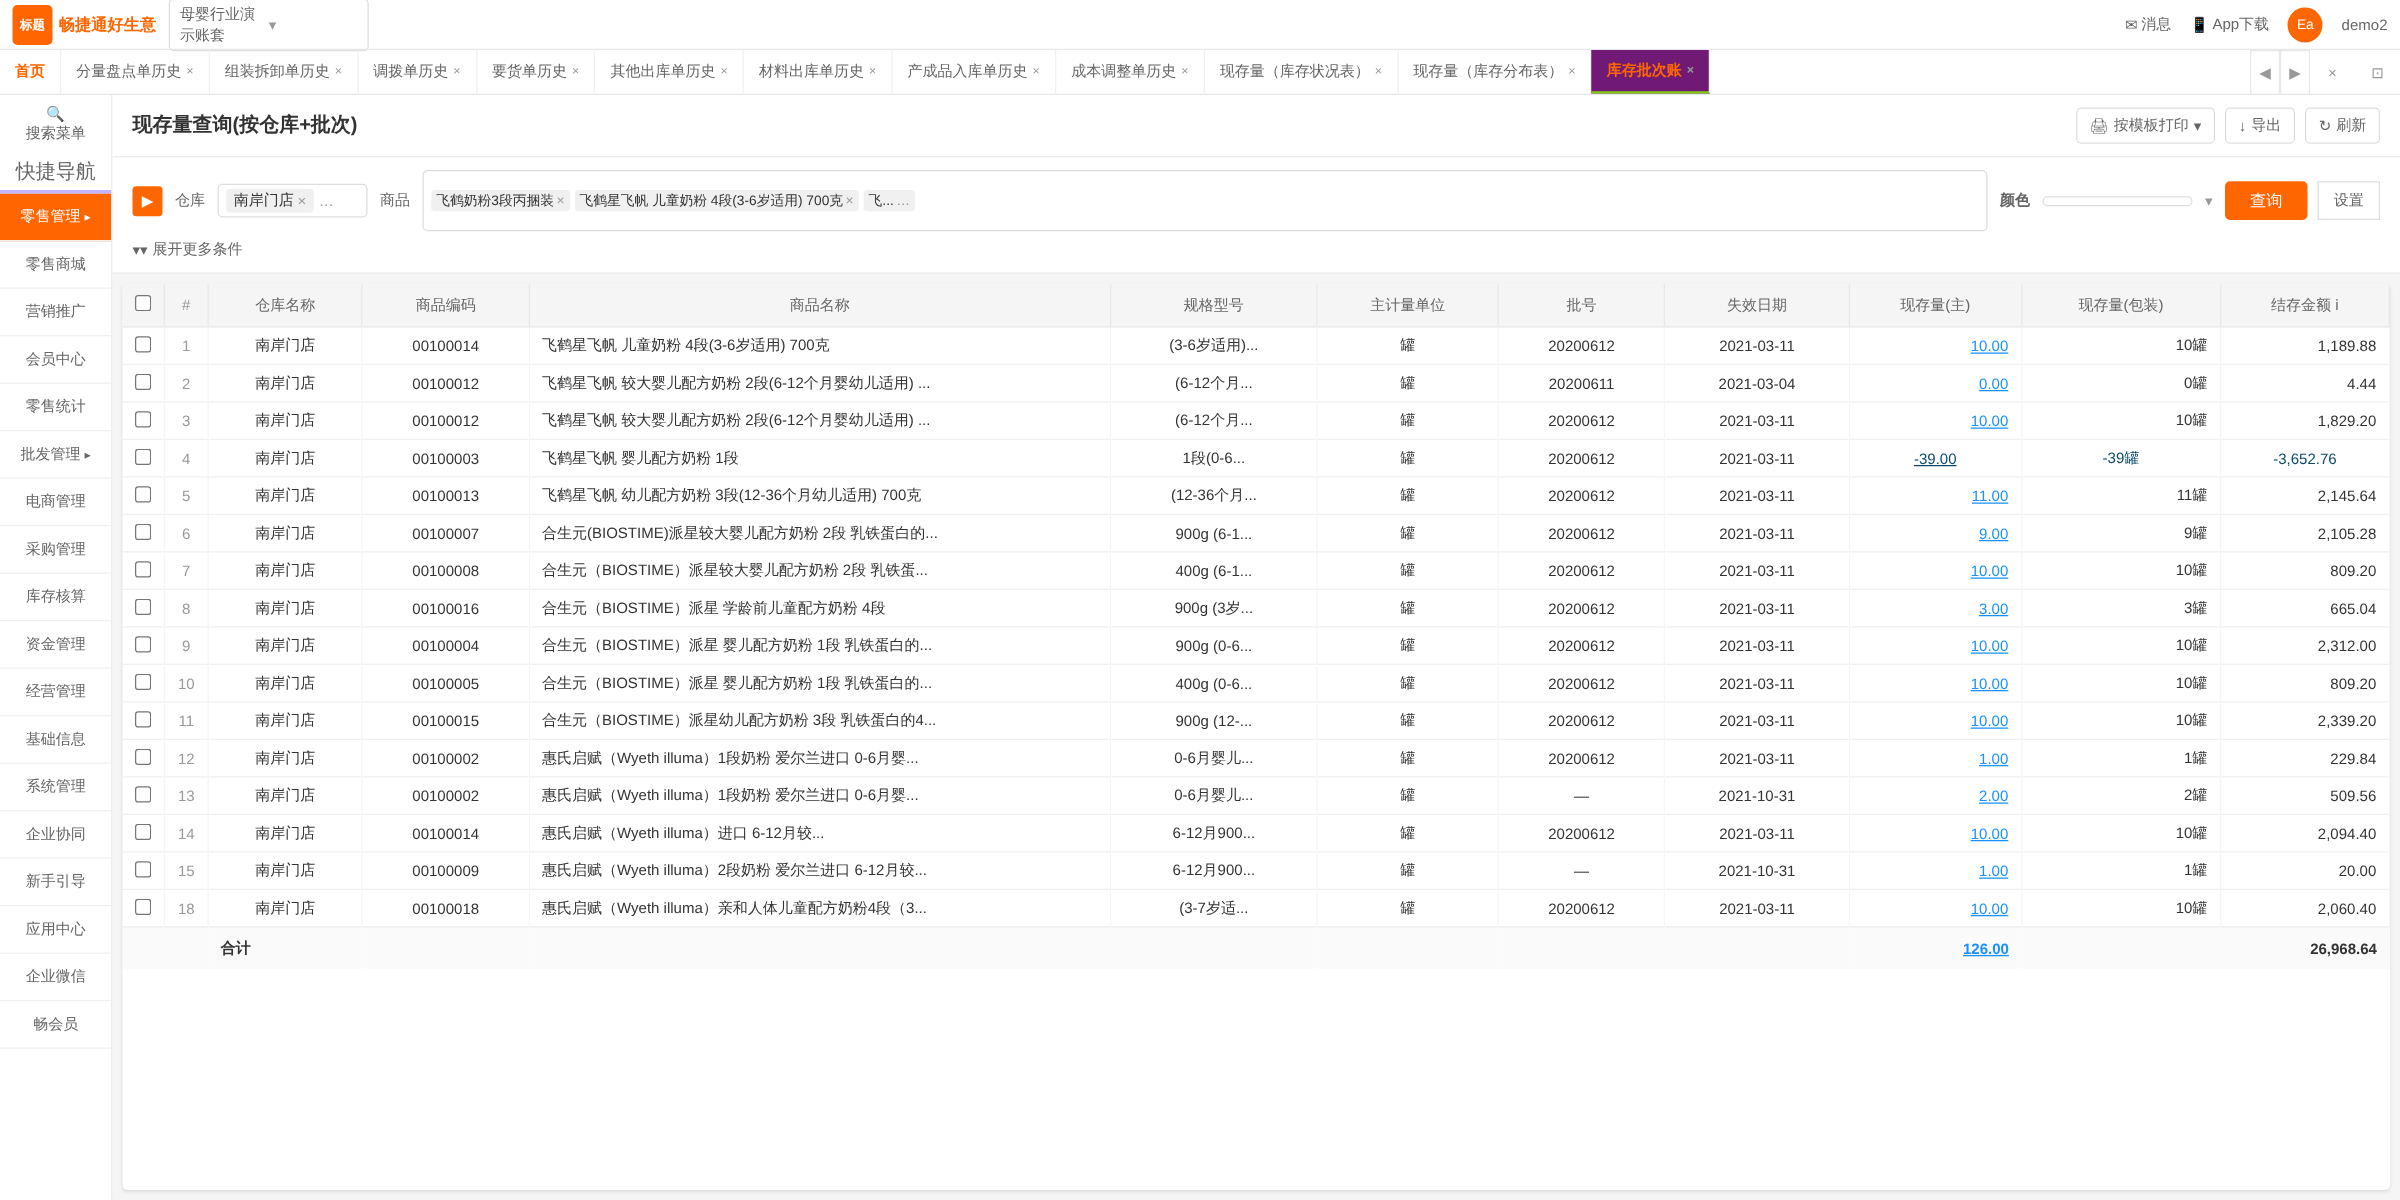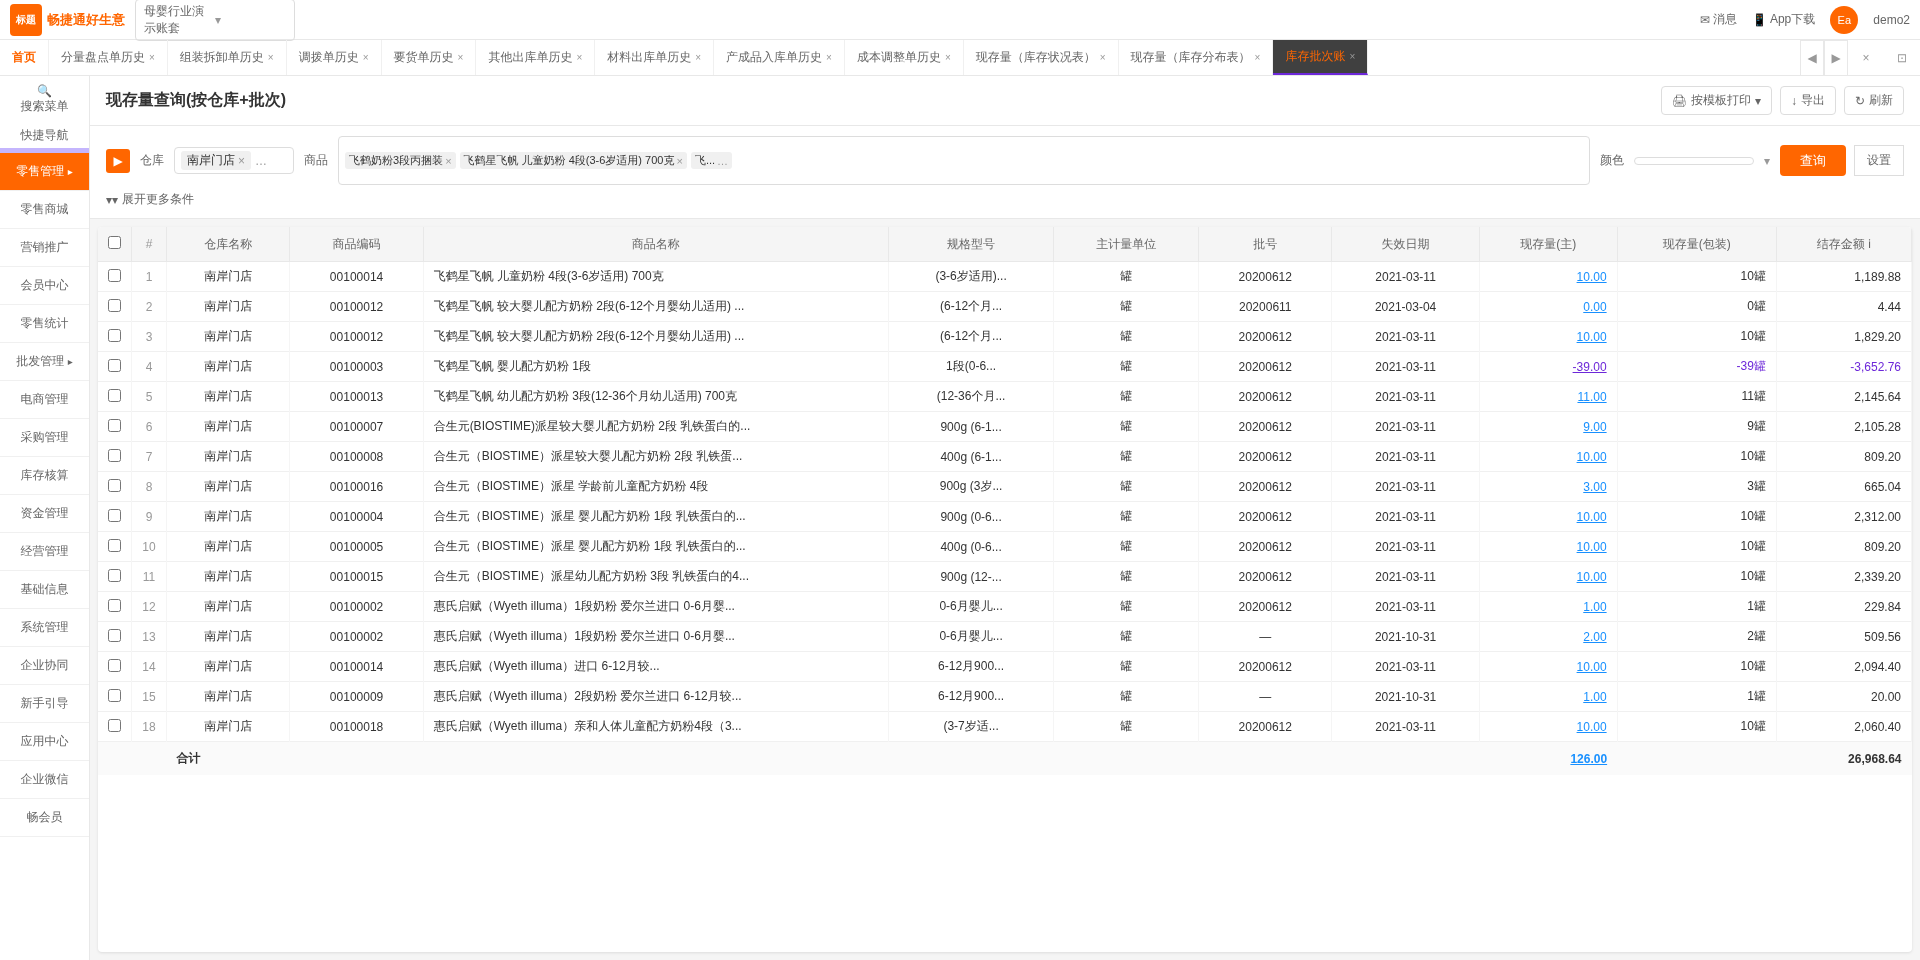--- a/index.html
+++ b/index.html
@@ -13,33 +13,33 @@
     .store-selector span { flex: 1; }
     .top-right { margin-left: auto; display: flex; align-items: center; gap: 15px; color: #666; font-size: 12px; }
     .top-right .msg { display: flex; align-items: center; gap: 3px; cursor: pointer; }
     .top-right .app { display: flex; align-items: center; gap: 3px; cursor: pointer; }
     .user-avatar { width: 28px; height: 28px; border-radius: 50%; background: #ff6600; display: flex; align-items: center; justify-content: center; color: white; font-size: 11px; cursor: pointer; }
 
     
     .nav-tabs { display: flex; align-items: center; background: #fff; height: 36px; border-bottom: 1px solid #e8e8e8; overflow: hidden; }
     .nav-tab { display: flex; align-items: center; padding: 0 12px; height: 100%; font-size: 12px; color: #666; border-right: 1px solid #f0f0f0; cursor: pointer; white-space: nowrap; gap: 4px; }
     .nav-tab:first-child { color: #ff6600; font-weight: bold; }
-    .nav-tab.active { color: #ff6600; border-bottom: 2px solid #6d28d9; background: #404040; }
+    .nav-tab.active { color: #ff6600; border-bottom: 2px solid #84cc16; background: #701a75; font-weight: bold; }
     .nav-tab .close-x { color: #999; font-size: 10px; }
     .nav-arrows { display: flex; align-items: center; margin-left: auto; }
     .nav-arrow { width: 24px; height: 36px; display: flex; align-items: center; justify-content: center; cursor: pointer; color: #999; border: 1px solid #e8e8e8; }
     .nav-close { width: 36px; height: 36px; display: flex; align-items: center; justify-content: center; cursor: pointer; color: #999; }
 
     
     .main-layout { display: flex; height: calc(100vh - 76px); }
 
     
     .sidebar { width: 90px; background: #fff; border-right: 1px solid #e8e8e8; display: flex; flex-direction: column; overflow-y: auto; }
     .sidebar-search { padding: 8px 6px; color: #666; font-size: 12px; text-align: center; cursor: pointer; }
-    .sidebar-nav { padding: 4px 6px; color: #666; font-size: 12px; text-align: center; cursor: pointer; border-bottom: 5px solid #c4b5fd; }
+    .sidebar-nav { padding: 4px 6px; color: #666; font-size: 16px; text-align: center; cursor: pointer; border-bottom: 3px solid #c4b5fd; }
     .sidebar-item { padding: 10px 6px; color: #666; font-size: 12px; text-align: center; cursor: pointer; border-bottom: 1px solid #f0f0f0; }
     .sidebar-item.active { background: #ff6600; color: white; }
     .sidebar-item .arrow { font-size: 10px; }
 
     
     .content { flex: 1; display: flex; flex-direction: column; overflow: hidden; background: #f5f5f5; }
 
     
     .page-header { background: #fff; padding: 10px 16px; border-bottom: 1px solid #e8e8e8; display: flex; align-items: center; justify-content: space-between; }
     .page-title { font-size: 16px; font-weight: bold; color: #333; }
@@ -52,37 +52,37 @@
     .search-area { background: #fff; padding: 10px 16px; border-bottom: 1px solid #e8e8e8; }
     .search-row { display: flex; align-items: center; gap: 10px; flex-wrap: wrap; }
     .search-toggle { width: 24px; height: 24px; background: #ff6600; color: white; display: flex; align-items: center; justify-content: center; border-radius: 3px; cursor: pointer; }
     .search-label { color: #666; font-size: 12px; white-space: nowrap; }
     .search-tag-box { display: flex; align-items: center; border: 1px solid #ddd; border-radius: 4px; padding: 3px 6px; min-width: 120px; gap: 4px; }
     .search-tag { display: flex; align-items: center; background: #f0f0f0; border-radius: 3px; padding: 1px 6px; font-size: 12px; gap: 3px; }
     .tag-close { cursor: pointer; color: #999; }
     .search-more { color: #999; cursor: pointer; }
     .goods-search-box { display: flex; align-items: center; border: 1px solid #ddd; border-radius: 4px; padding: 15px 6px; flex: 1; gap: 4px; }
     .goods-tag { display: flex; align-items: center; background: #f0f0f0; border-radius: 3px; padding: 1px 4px; font-size: 11px; gap: 2px; }
-    .color-label { color: #666; font-size: 12px; white-space: nowrap; }
+    .color-label { color: #666; font-size: 12px; white-space: nowrap; font-weight: bold; }
     .color-input { border: 1px solid #ddd; border-radius: 4px; padding: 3px 6px; min-width: 80px; }
     .btn-search { background: #ff6600; color: white; border: none; border-radius: 4px; padding: 6px 20px; cursor: pointer; font-size: 13px; }
     .btn-setting { background: white; color: #666; border: 1px solid #ddd; border-radius: 0; padding: 6px 12px; cursor: pointer; font-size: 12px; }
     .expand-more { display: flex; align-items: center; gap: 4px; color: #666; font-size: 12px; cursor: pointer; margin-top: 6px; }
 
     
     .table-container { flex: 1; overflow: auto; background: #fff; margin: 8px; border-radius: 4px; box-shadow: 0 1px 3px rgba(0,0,0,0.1); }
     table { width: 100%; border-collapse: collapse; font-size: 12px; }
     thead tr { background: #f5f5f5; border-bottom: 1px solid #e8e8e8; }
     thead th { padding: 8px 10px; text-align: center; color: #666; font-weight: normal; border-right: 1px solid #e8e8e8; white-space: nowrap; }
     tbody tr { border-bottom: 1px solid #f0f0f0; }
     tbody td { padding: 6px 10px; text-align: center; color: #333; border-right: 1px solid #f5f5f5; white-space: nowrap; }
     .td-left { text-align: left; }
     .td-right { text-align: right; }
     .val-link { color: #1890ff; text-decoration: underline; cursor: pointer; }
-    .val-negative { color: #6d28d9; }
+    .val-negative { color: #0c4a6e; text-align: center; }
     .footer-row { background: #fafafa; font-weight: bold; }
     .footer-row td { padding: 8px 10px; }
     .checkbox-col { width: 30px; }
     .num-col { width: 35px; color: #999; }
   </style>
 </head>
 <body>
 
 <div class="top-bar">
   <div class="logo">

